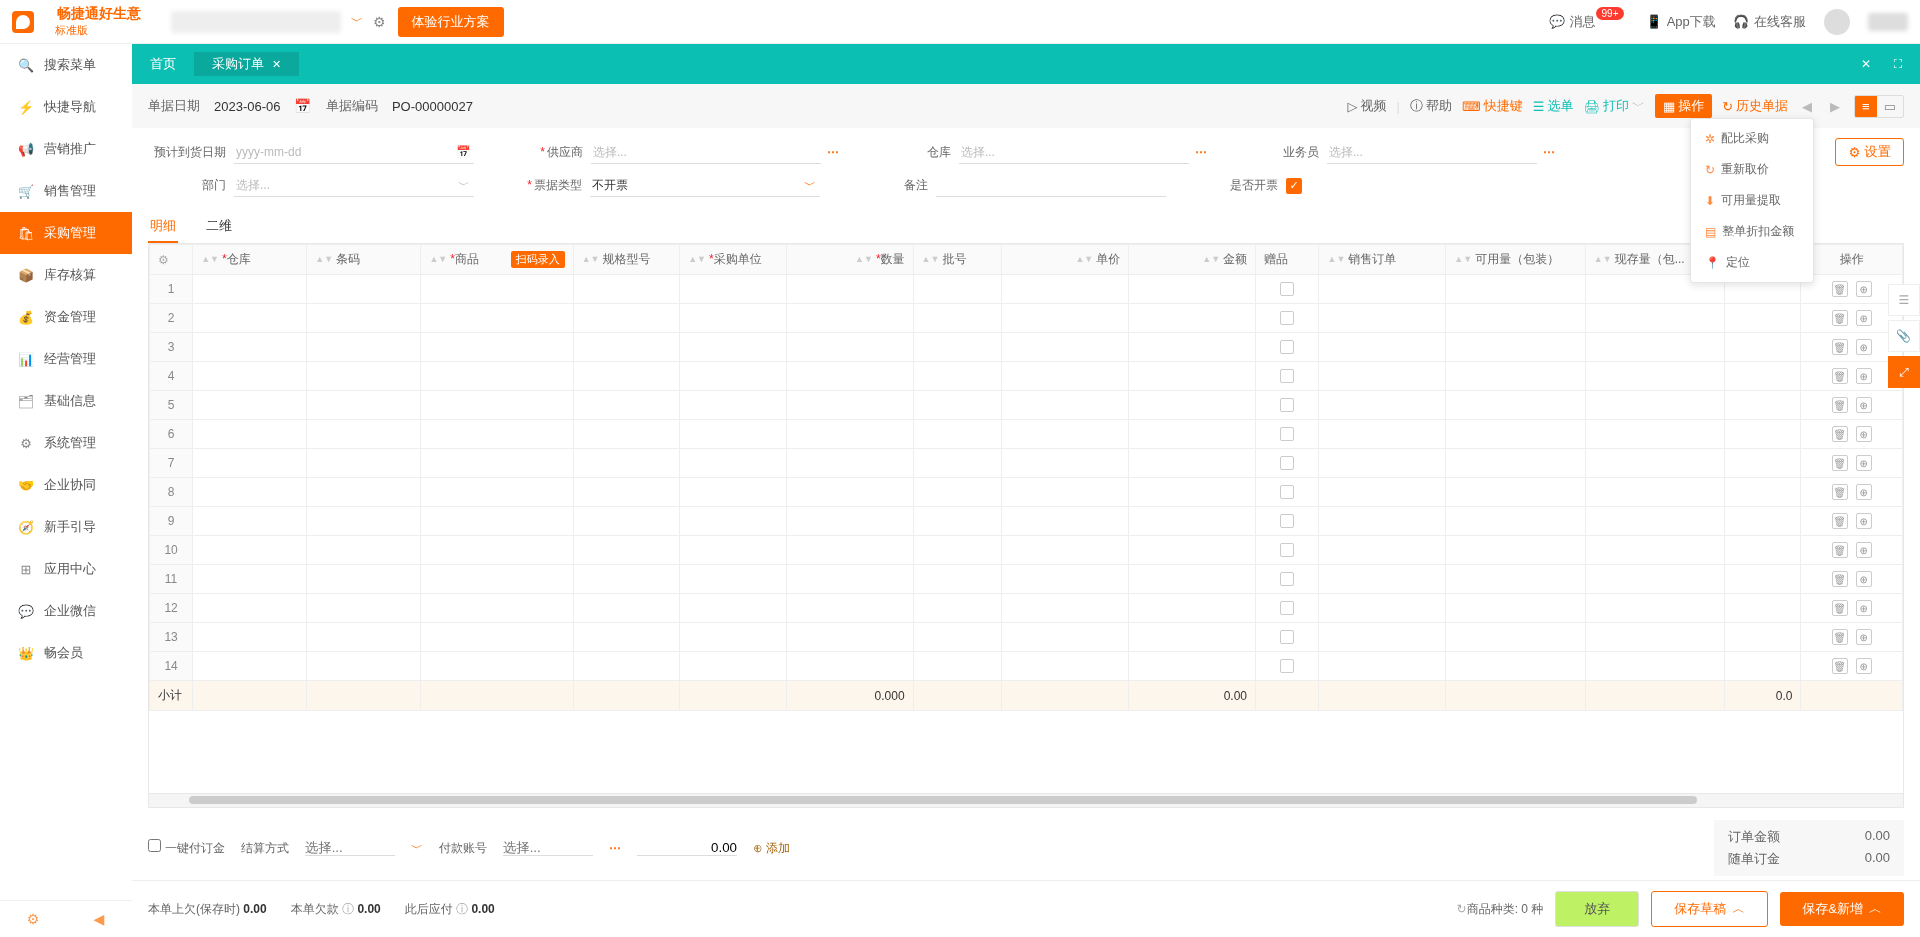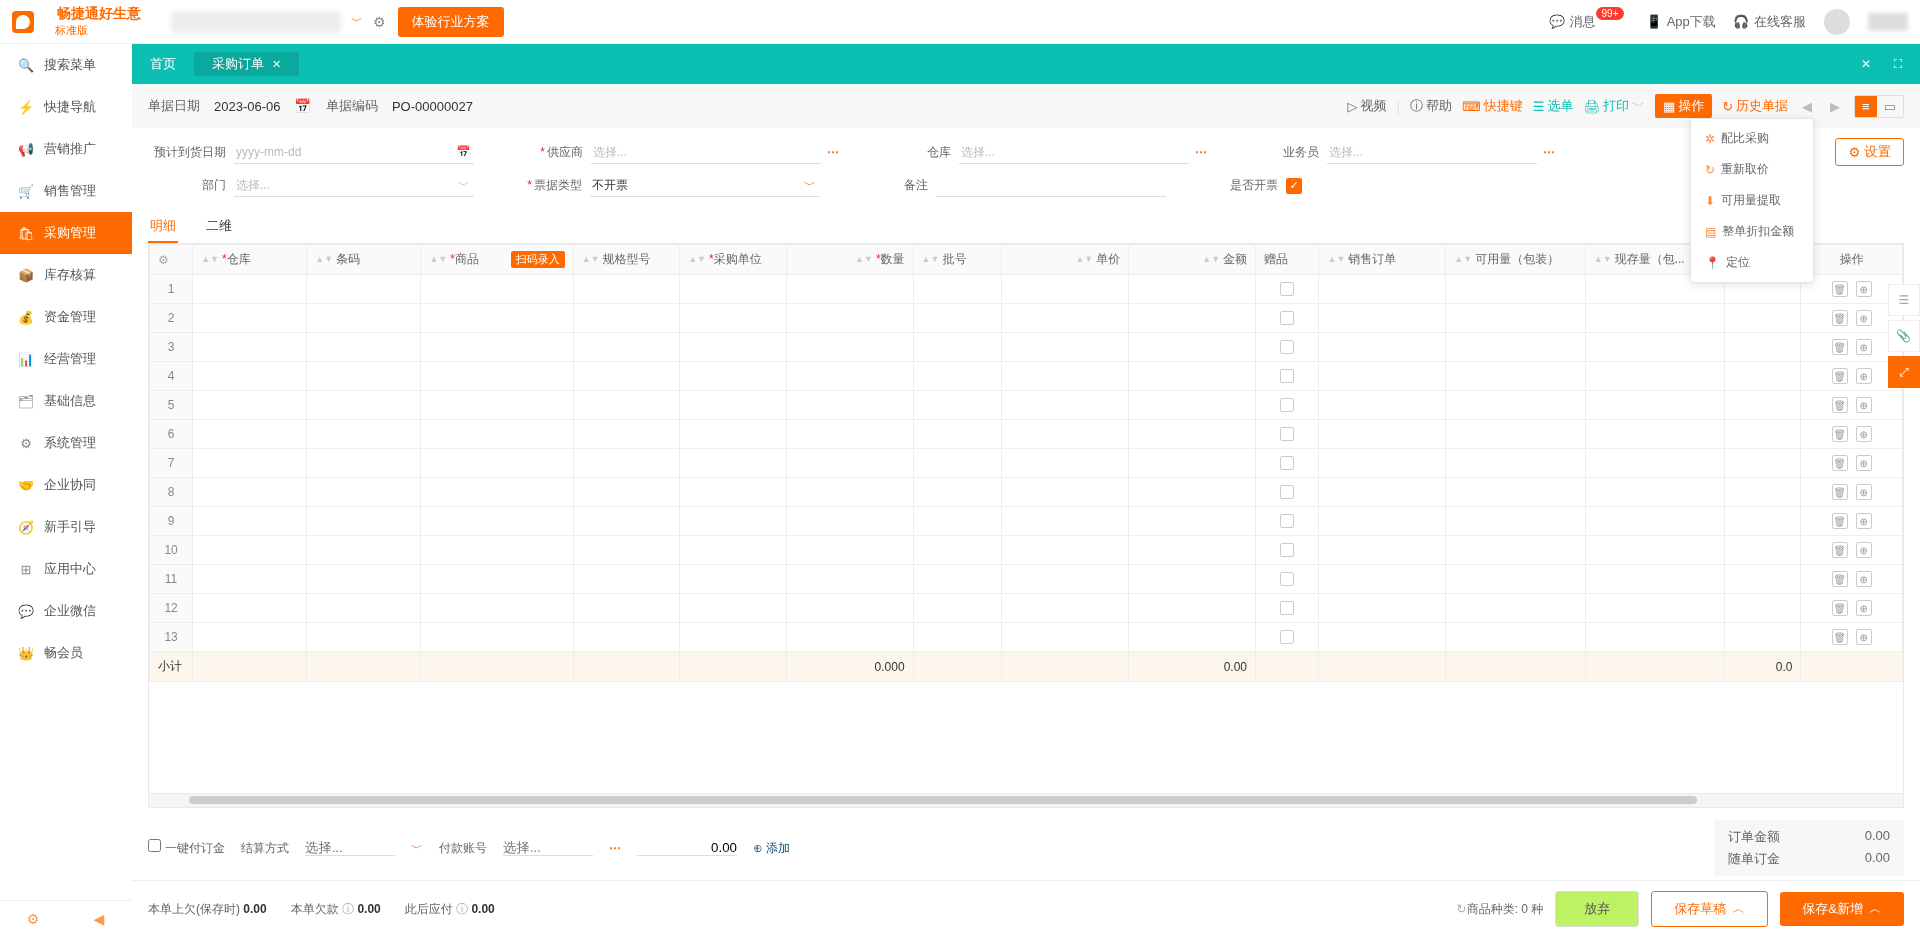--- a/index.html
+++ b/index.html
@@ -681,20 +681,45 @@
                     <td></td>
                     <td></td>
                     <td></td>
                     <td>
                       <div class="row-actions">
                         <span>🗑</span>
                         <span>⊕</span>
                       </div>
                     </td>
                   </tr>
+                  <tr>
+                    <td class="num">14</td>
+                    <td></td>
+                    <td></td>
+                    <td></td>
+                    <td></td>
+                    <td></td>
+                    <td class="right"></td>
+                    <td></td>
+                    <td class="right"></td>
+                    <td class="right"></td>
+                    <td style="text-align: center;">
+                      <span class="row-chk"></span>
+                    </td>
+                    <td></td>
+                    <td></td>
+                    <td></td>
+                    <td></td>
+                    <td>
+                      <div class="row-actions">
+                        <span>🗑</span>
+                        <span>⊕</span>
+                      </div>
+                    </td>
+                  </tr>
                   <tr class="subtotal">
                     <td style="text-align: left;">小计</td>
                     <td></td>
                     <td></td>
                     <td></td>
                     <td></td>
                     <td></td>
                     <td class="right">0.000</td>
                     <td></td>
                     <td></td>
@@ -714,21 +739,21 @@
 
         <div class="payrow">
           <label><input type="checkbox" style=""><span>一键付订金</span></label>
           <span>结算方式</span>
           <input class="inp" style="border-top: none; border-right: none; border-left: none; border-image: initial; border-bottom: 1px solid rgb(221, 221, 221); width: 90px;" placeholder="选择...">
           <span style="color:#ff6a00">﹀</span>
           <span>付款账号</span>
           <input class="inp" style="border-top: none; border-right: none; border-left: none; border-image: initial; border-bottom: 1px solid rgb(221, 221, 221); width: 90px;" placeholder="选择...">
           <span style="color:#ff6a00;font-weight:bold">⋯</span>
           <input class="inp" style="border-top: none; border-right: none; border-left: none; border-image: initial; border-bottom: 1px solid rgb(221, 221, 221); width: 100px; text-align: right;" value="0.00">
-          <span style="color:#0c4a6e;cursor:pointer"><span>⊕ </span><span>添加</span></span>
+          <span style="color:#a16207;cursor:pointer"><span>⊕ </span><span>添加</span></span>
           <div class="totals">
             <div>
                 <span>订单金额</span>
                 <span>0.00</span>
               </div>
             <div>
                 <span>随单订金</span>
                 <span>0.00</span>
               </div>
           </div>

